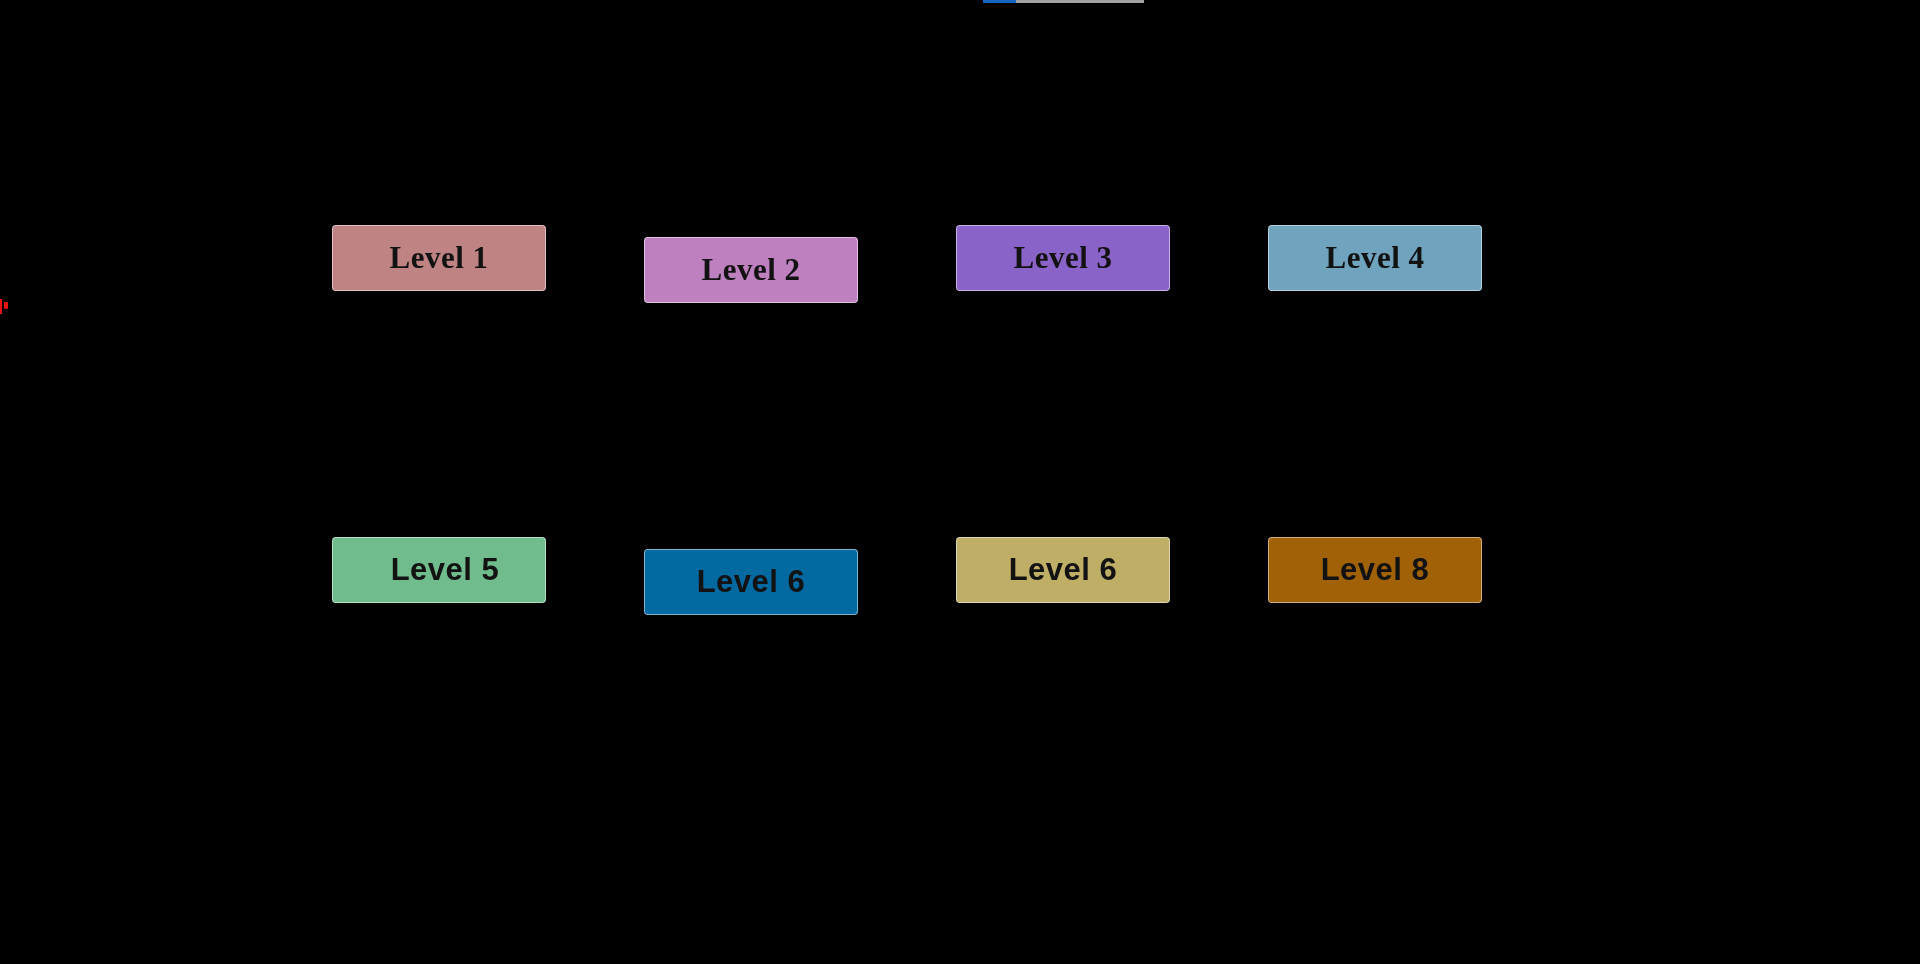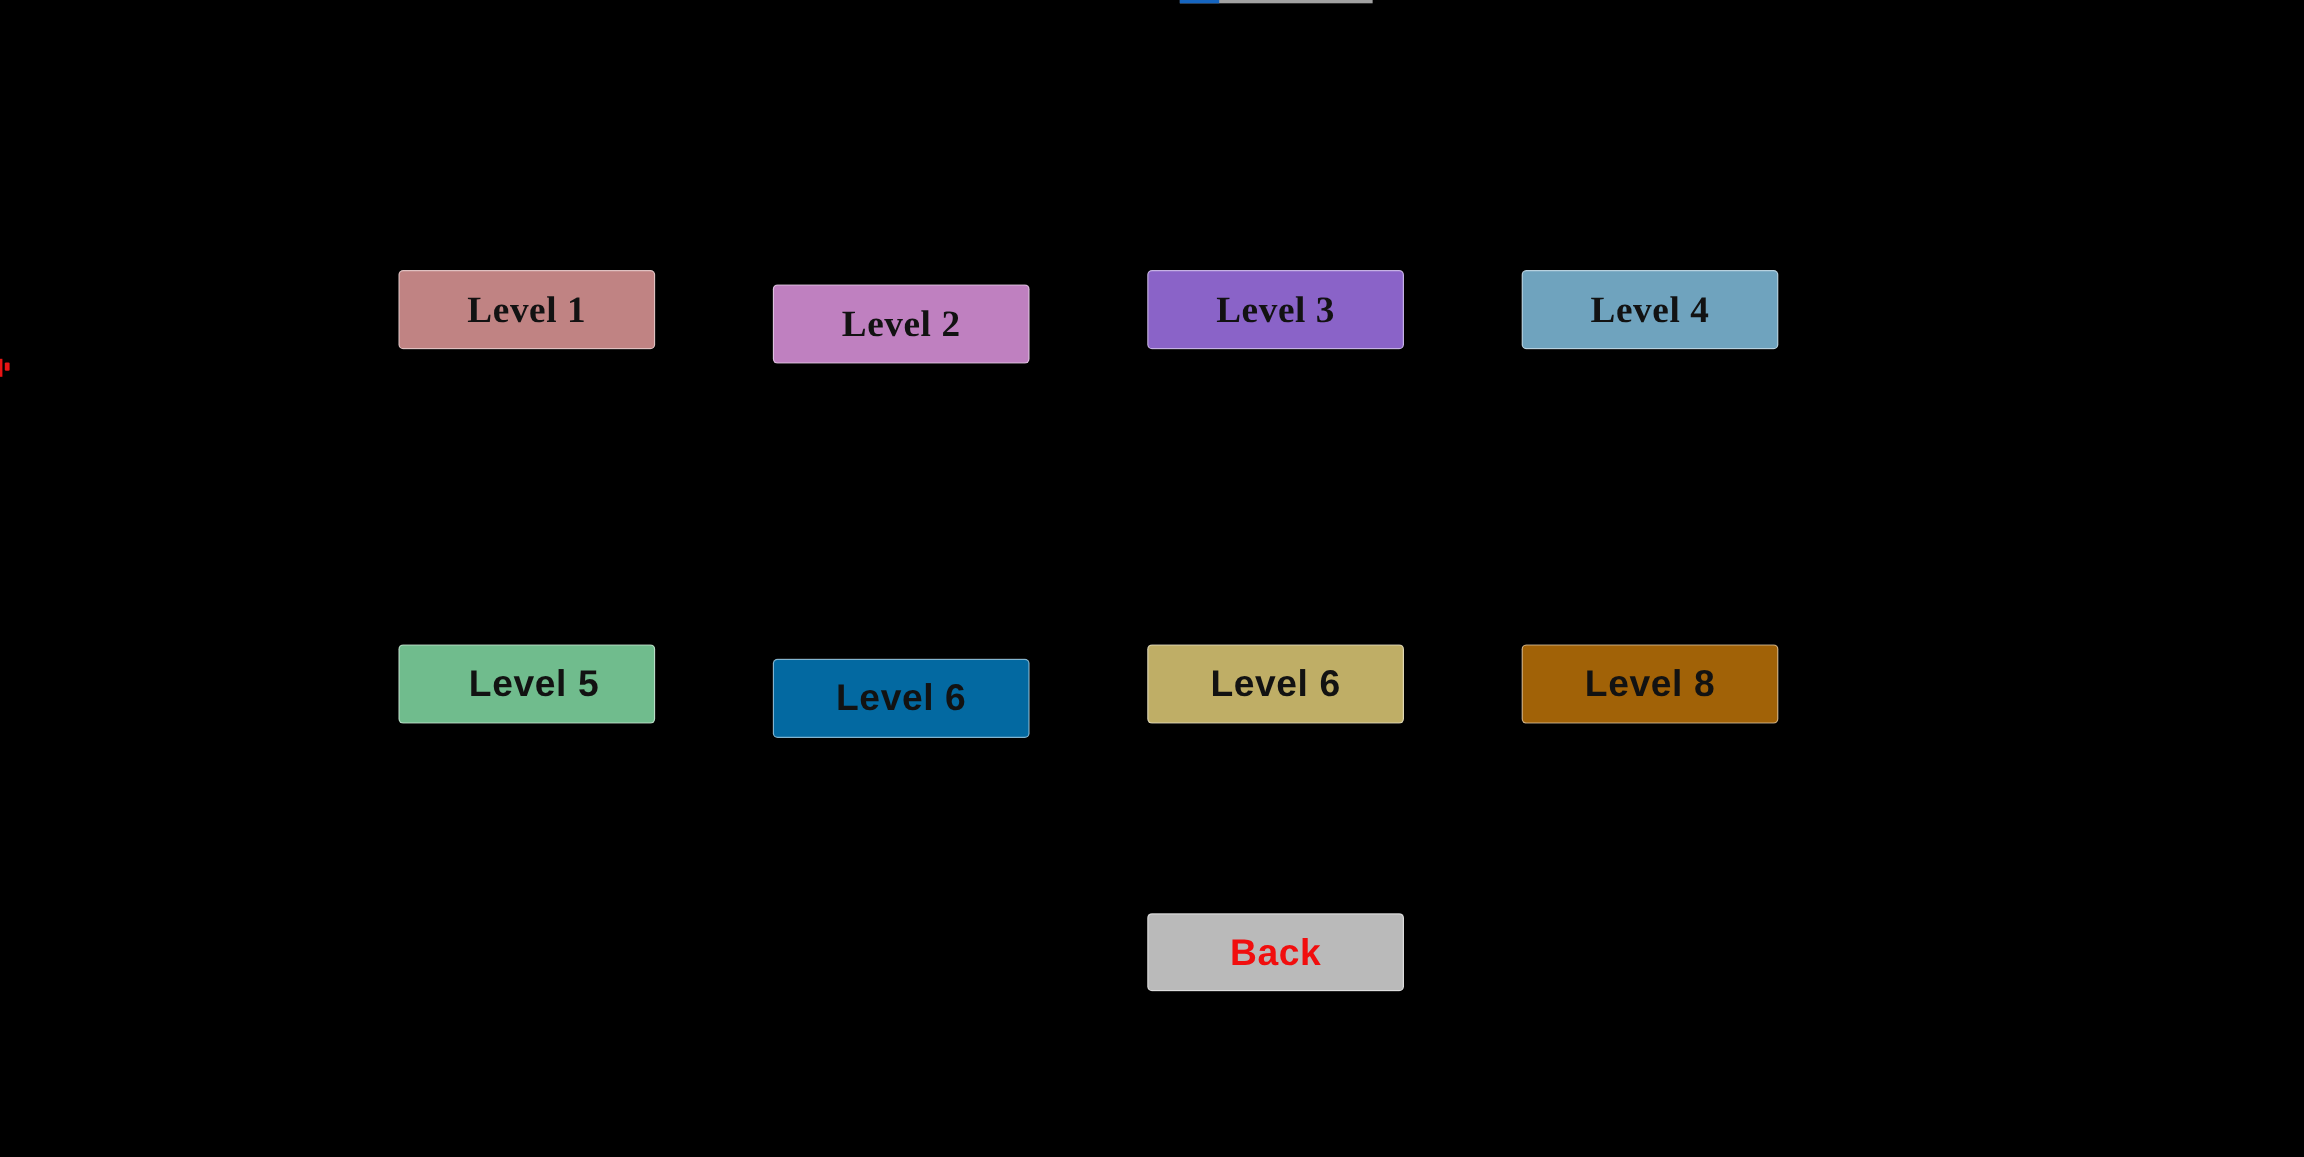--- a/index.html
+++ b/index.html
@@ -104,17 +104,14 @@
   <div class="level-btn col-2 row-2" style="background: #0369a1;">
     <span class="lbl">Level 6</span>
   </div>
   <div class="level-btn col-3 row-2" style="background: rgb(191, 174, 102);">
     <span class="lbl">Level 6</span>
   </div>
   <div class="level-btn col-4 row-2" style="background: #a16207;">
     <span class="lbl">Level 8</span>
   </div>
 
-  <div class="back-btn" style="background: rgb(186, 186, 186);">
-    <span class="lbl" style="color: rgb(241, 14, 14);">Back</span>
-  </div>
 
 </div>
 
 </body></html>

